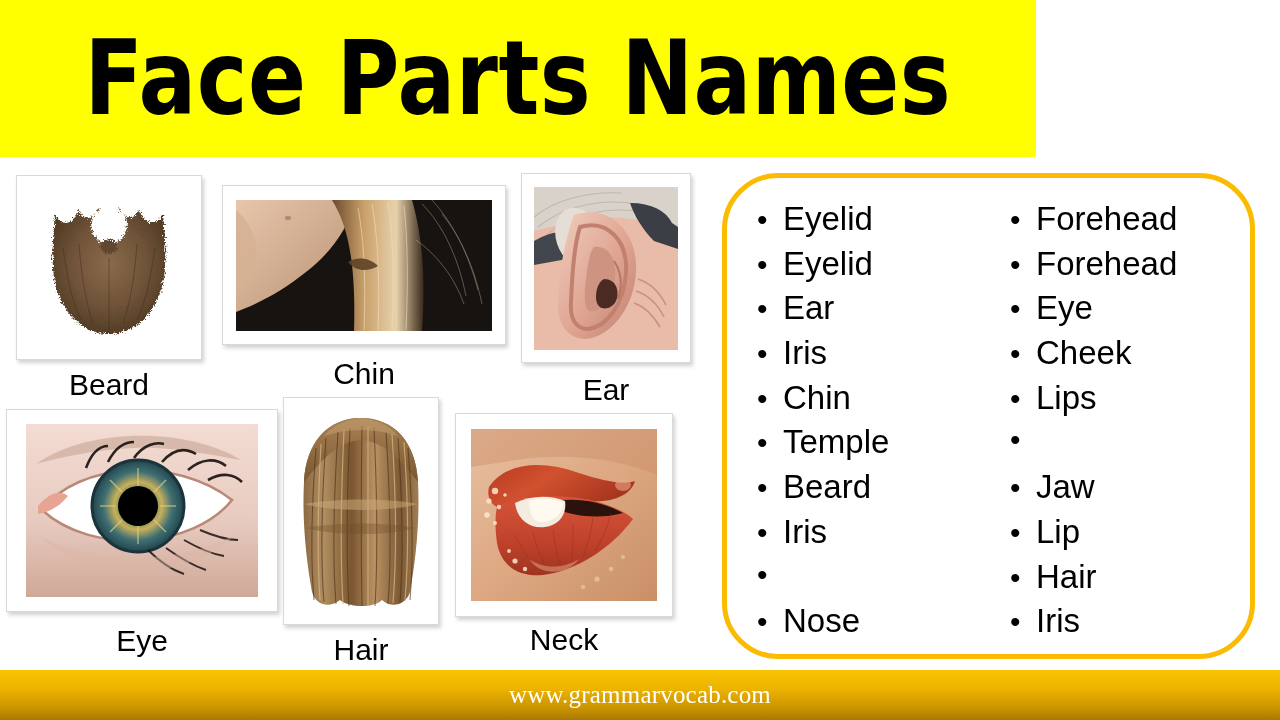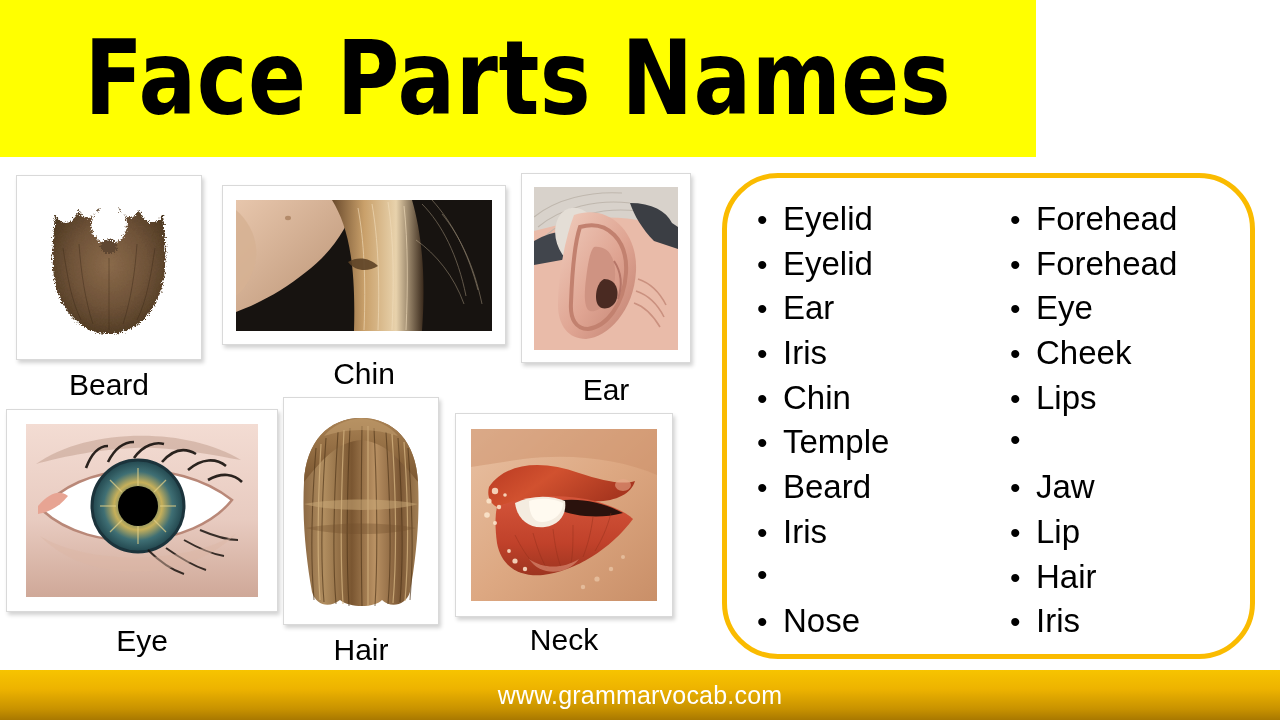--- a/index.html
+++ b/index.html
@@ -139,21 +139,21 @@
     left: 0;
     top: 670px;
     width: 1280px;
     height: 50px;
     background: linear-gradient(to bottom, #F7C400 0%, #EDB300 38%, #C89200 78%, #A87800 100%);
     display: flex;
     align-items: center;
     justify-content: center;
   }
   #footer-url {
-    font-family: Liberation Sans, sans-serif;
+    font-family: Liberation Serif, serif;
     font-size: 25px;
     color: #ffffff;
     letter-spacing: 0.2px;
   }
 </style>
 </head>
 <body>
 
 <div id="header-banner">
   <div id="page-title">Face Parts Names</div>

